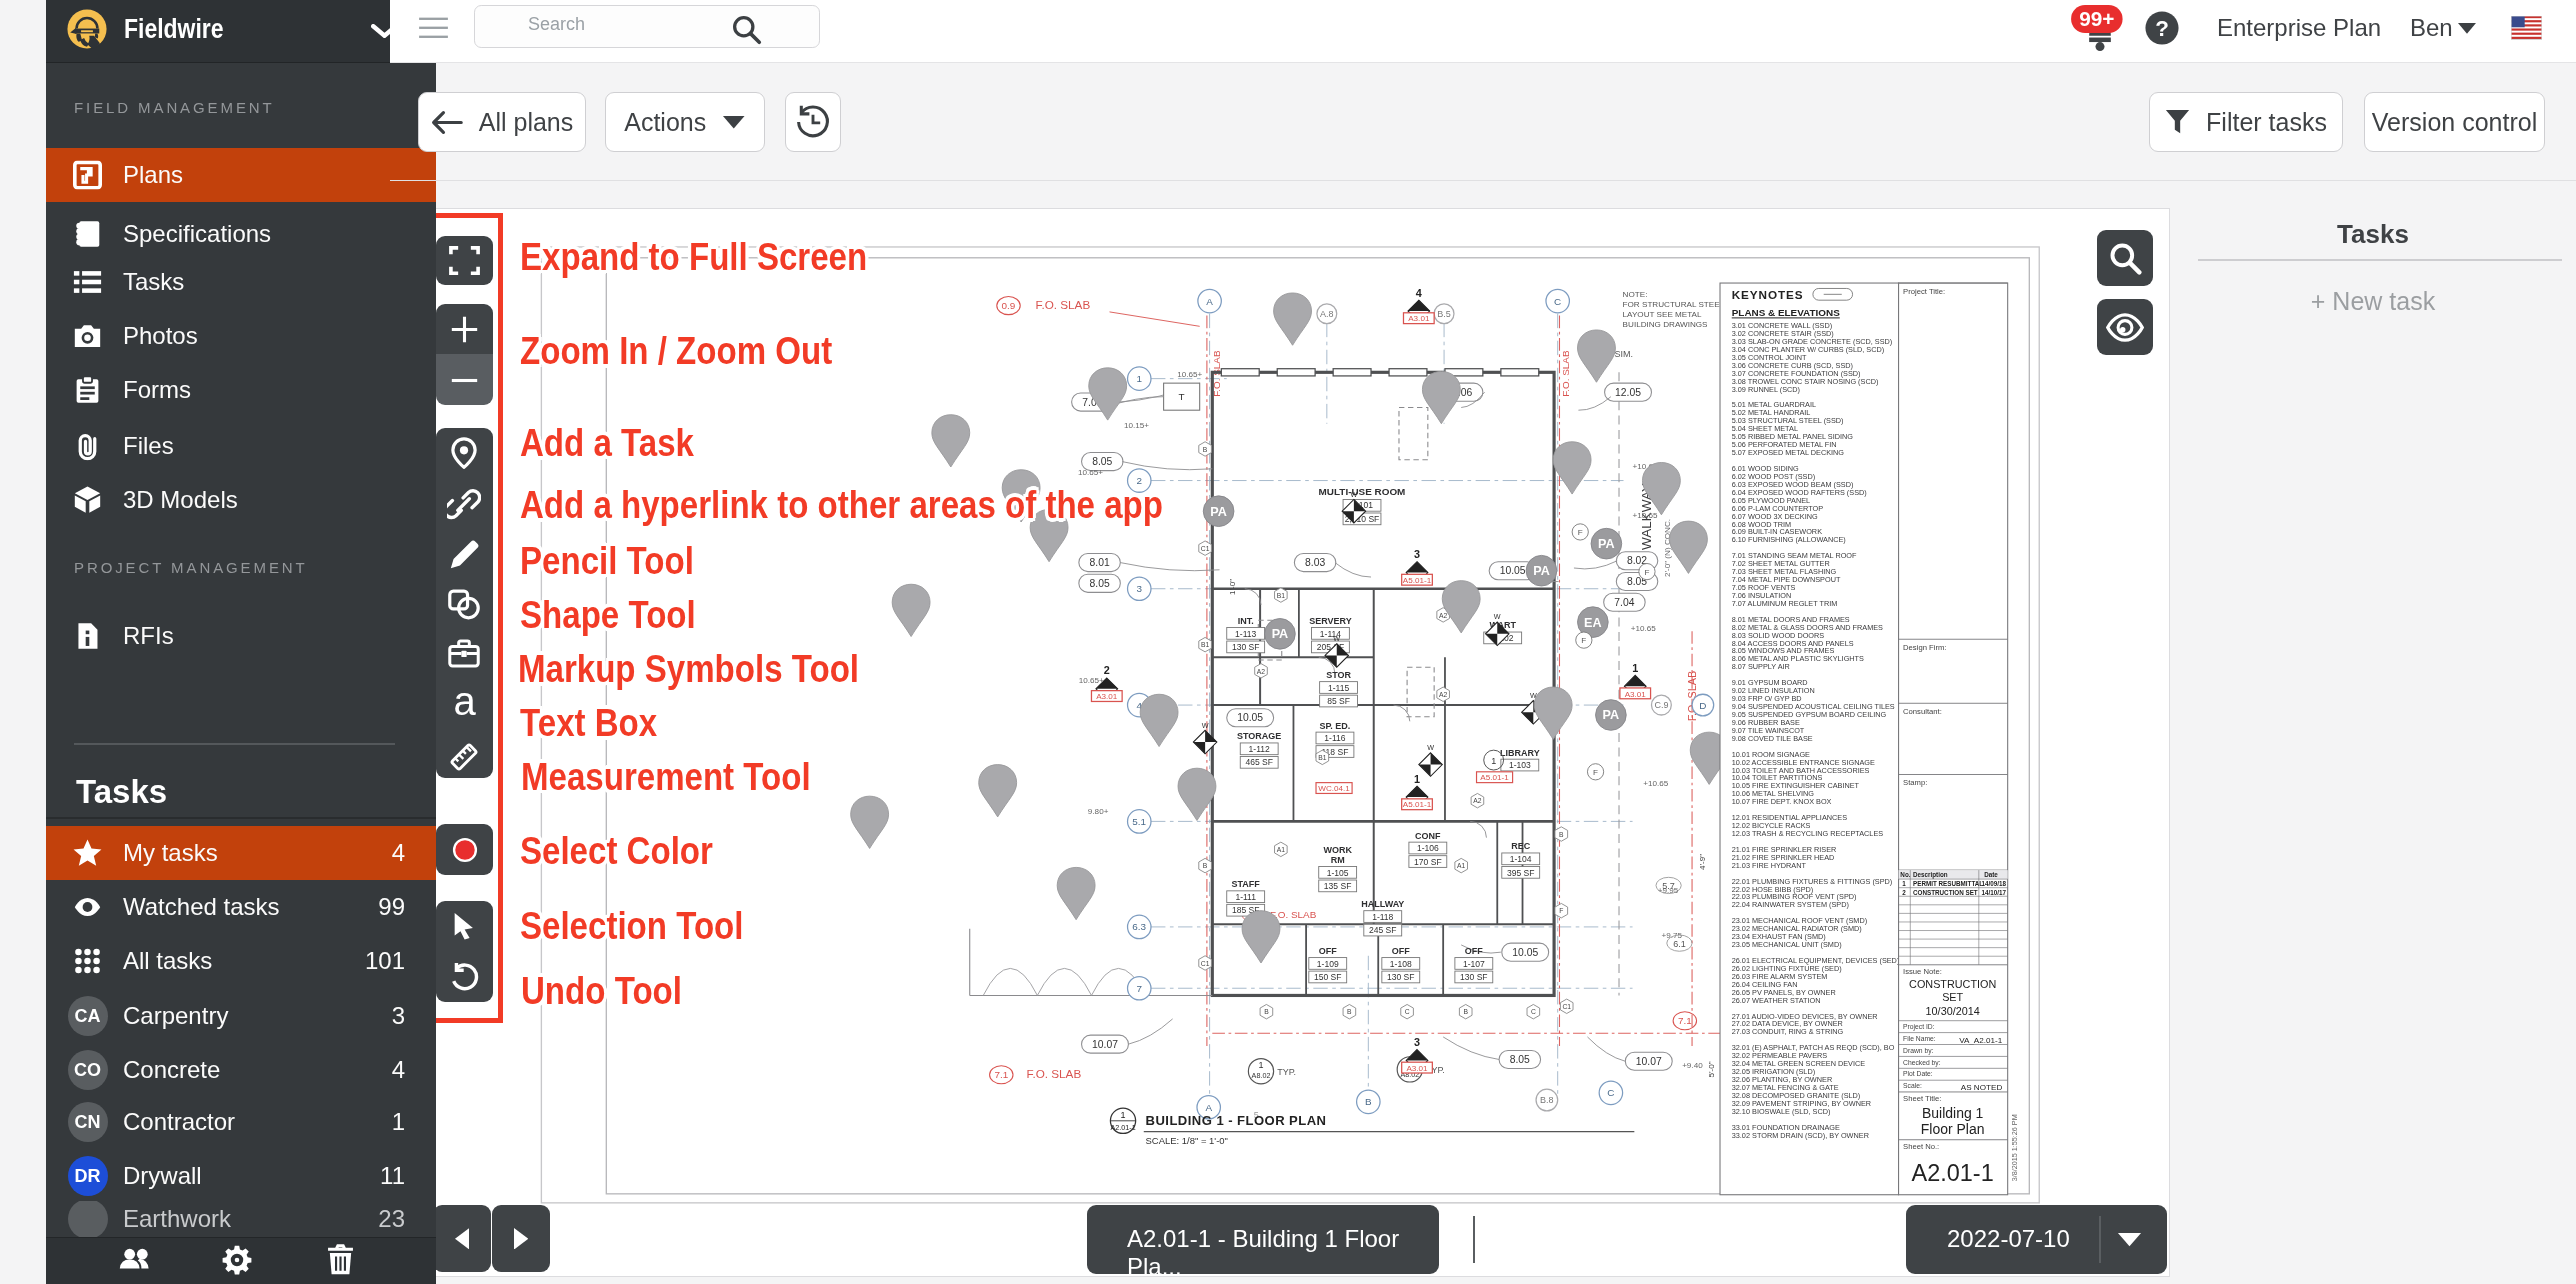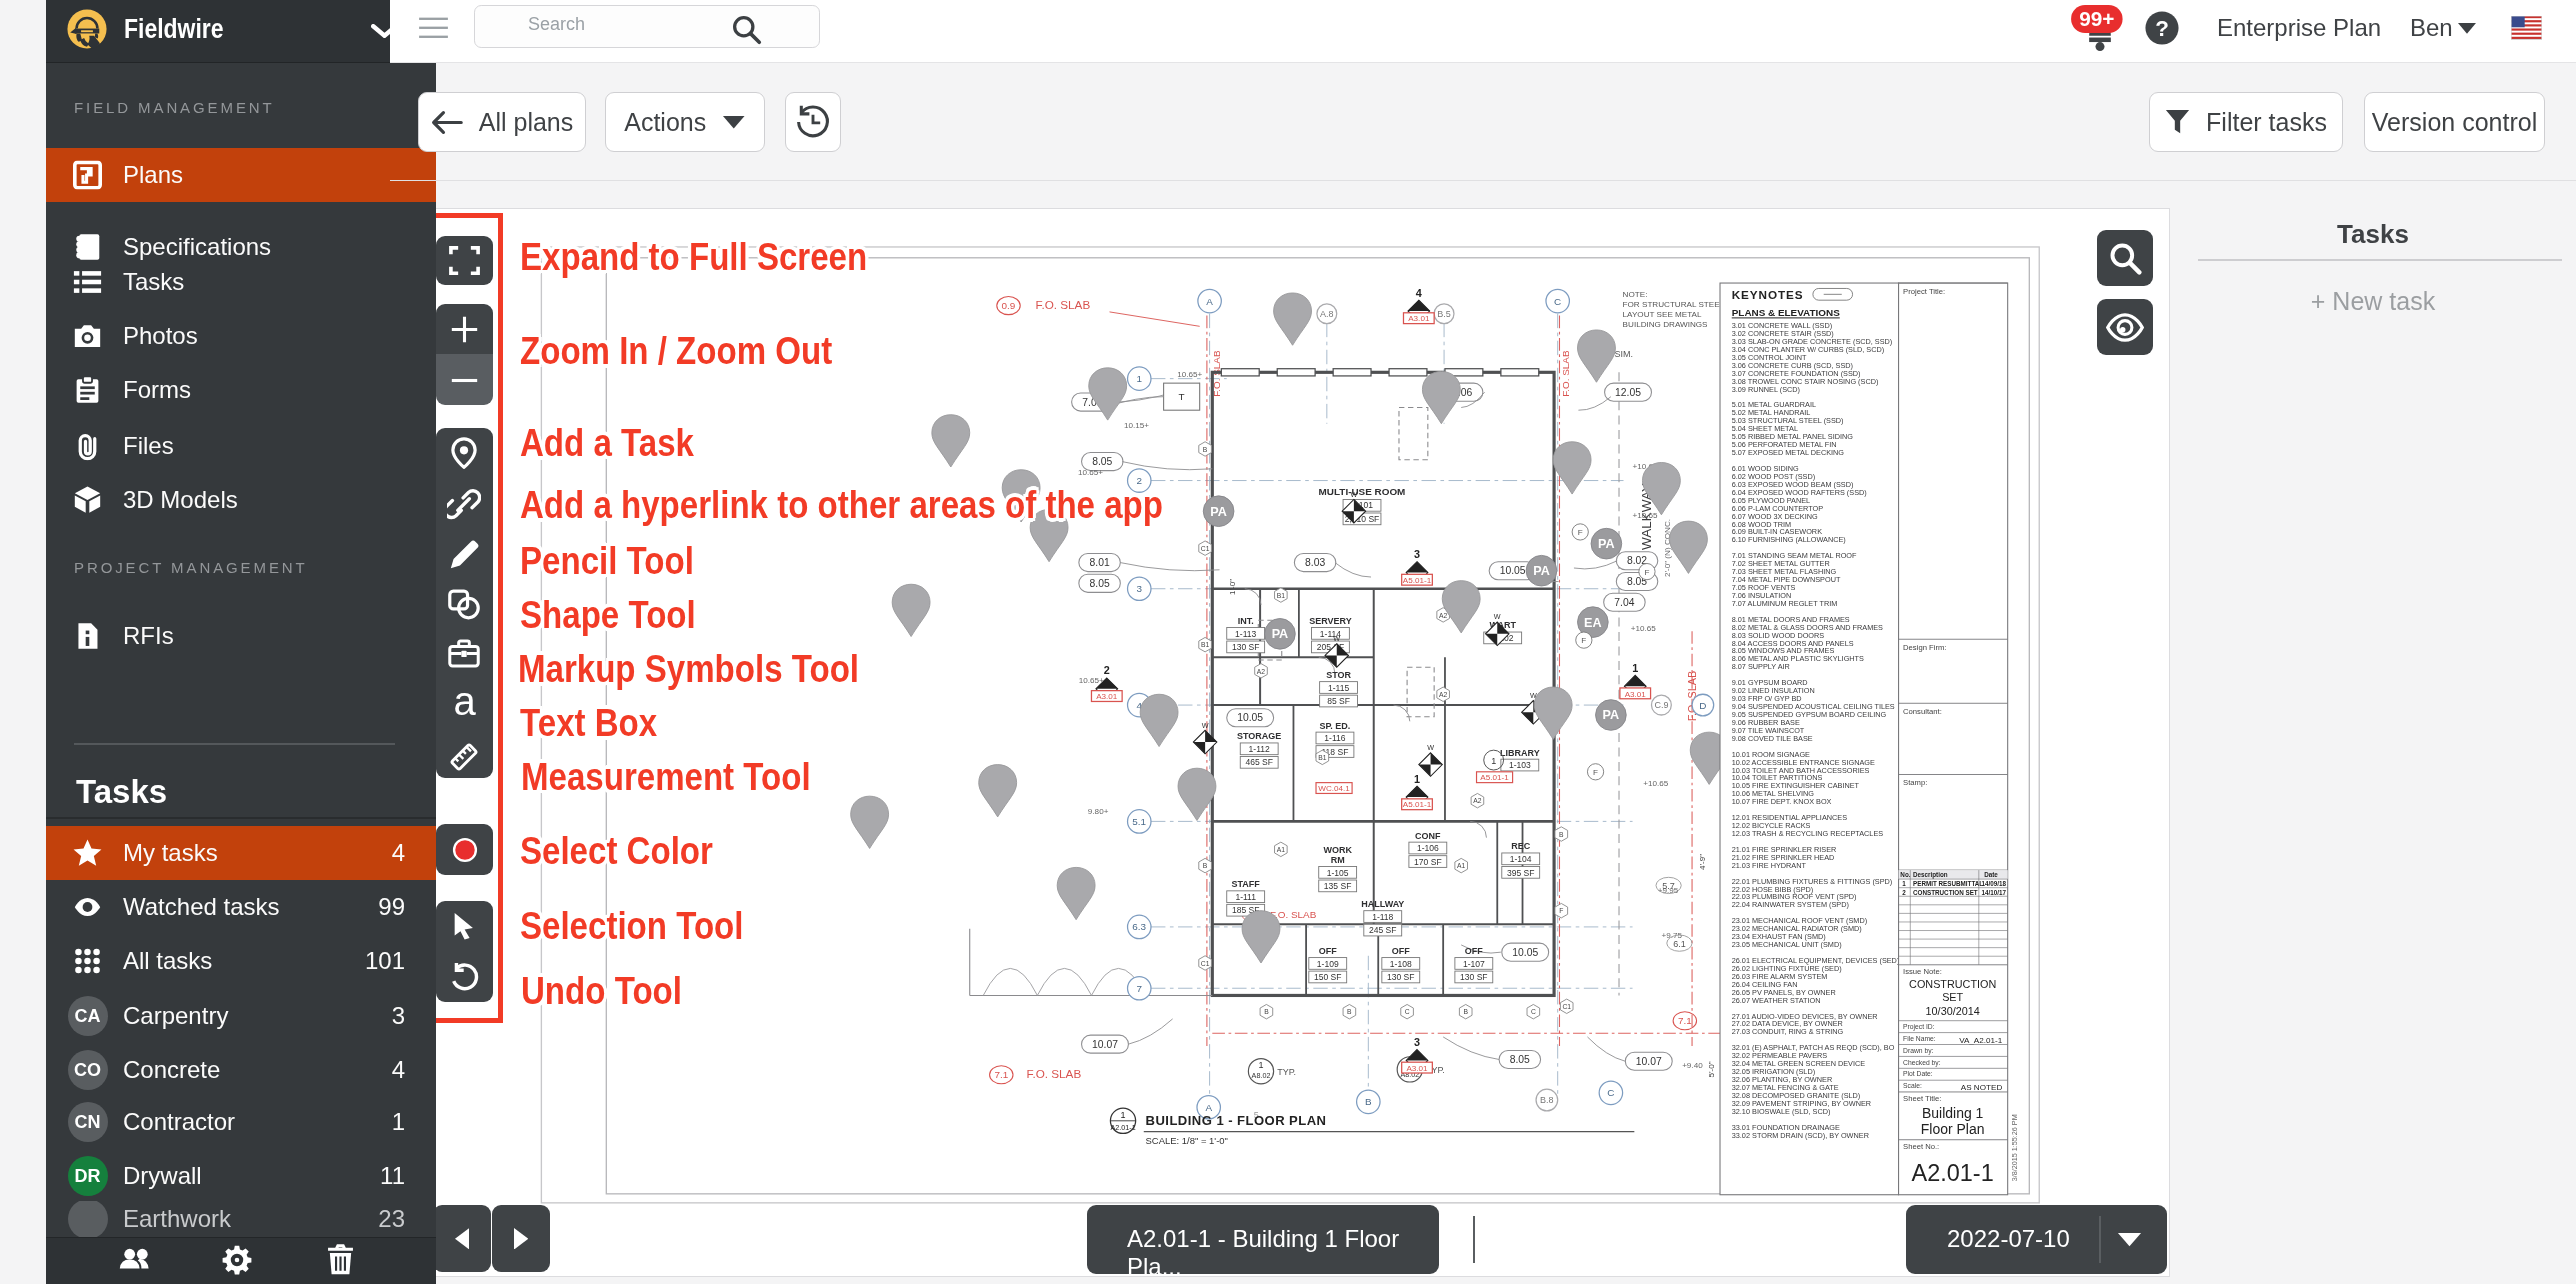--- a/index.html
+++ b/index.html
@@ -747,21 +747,21 @@
       </svg>
   </div>
   <div class="seclab" style="top:99px">FIELD MANAGEMENT</div>
   <div class="sbrow bluerow" style="top:148px">
     <svg class="ic" viewBox="0 0 32 32">
         <rect x="2" y="2" width="28" height="28" rx="3" fill="none" stroke="#fff" stroke-width="4"></rect>
         <path d="M8 9 h12 v7 h-5 v8 h-4 v-8 M17 9 v7" stroke="#fff" stroke-width="3.4" fill="none"></path>
       </svg>
     <div class="tx">Plans</div>
   </div>
-  <div class="sbrow" style="top:220px">
+  <div class="sbrow" style="top:207px">
     <svg class="ic" viewBox="0 0 32 32">
         <rect x="7" y="2" width="22" height="28" rx="2" fill="#fff"></rect>
         <circle cx="7" cy="7" r="3.4" fill="#fff"></circle>
         <circle cx="7" cy="13" r="3.4" fill="#fff"></circle>
         <circle cx="7" cy="19" r="3.4" fill="#fff"></circle>
         <circle cx="7" cy="25" r="3.4" fill="#fff"></circle>
       </svg>
     <div class="tx">Specifications</div>
   </div>
   <div class="sbrow" style="top:255px">
@@ -860,21 +860,21 @@
     <div class="ic" style="width:40px;height:40px;left:21.6px;border-radius:50%;background:#595d60;color:#fff;font-size:18px;font-weight:bold;display:flex;align-items:center;justify-content:center">CO</div>
     <div class="tx">Concrete</div>
       <div class="ct">4</div>
   </div>
   <div class="sbrow" style="top:1095px">
     <div class="ic" style="width:40px;height:40px;left:21.6px;border-radius:50%;background:#595d60;color:#fff;font-size:18px;font-weight:bold;display:flex;align-items:center;justify-content:center">CN</div>
     <div class="tx">Contractor</div>
       <div class="ct">1</div>
   </div>
   <div class="sbrow" style="top:1149px">
-    <div class="ic" style="width:40px;height:40px;left:21.6px;border-radius:50%;background:#15803d;color:#fff;font-size:18px;font-weight:bold;display:flex;align-items:center;justify-content:center">DR</div>
+    <div class="ic" style="width:40px;height:40px;left:21.6px;border-radius:50%;background:#1d4ed8;color:#fff;font-size:18px;font-weight:bold;display:flex;align-items:center;justify-content:center">DR</div>
     <div class="tx">Drywall</div>
       <div class="ct">11</div>
   </div>
   <div class="sbrow" style="top:1201px;height:36px;overflow:hidden">
     <div class="ic" style="width:40px;height:40px;left:21.6px;border-radius:50%;background:#595d60"></div>
     <div class="tx" style="color:#c9cbcd">Earthwork</div>
       <div class="ct" style="color:#c9cbcd">23</div>
   </div>
   <div class="abs" style="left:0;top:1237px;width:390px;height:47px;background:#2e3235;border-top:1.8px solid #232628">
     <svg class="abs" style="left:72px;top:7.2px" width="36" height="31" viewBox="0 0 40 34">

